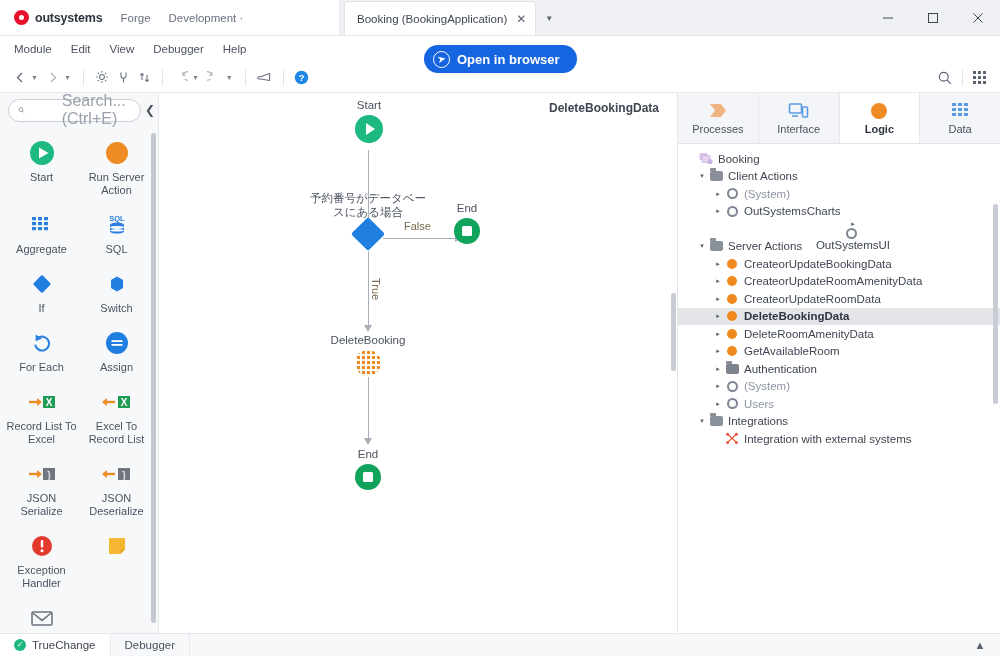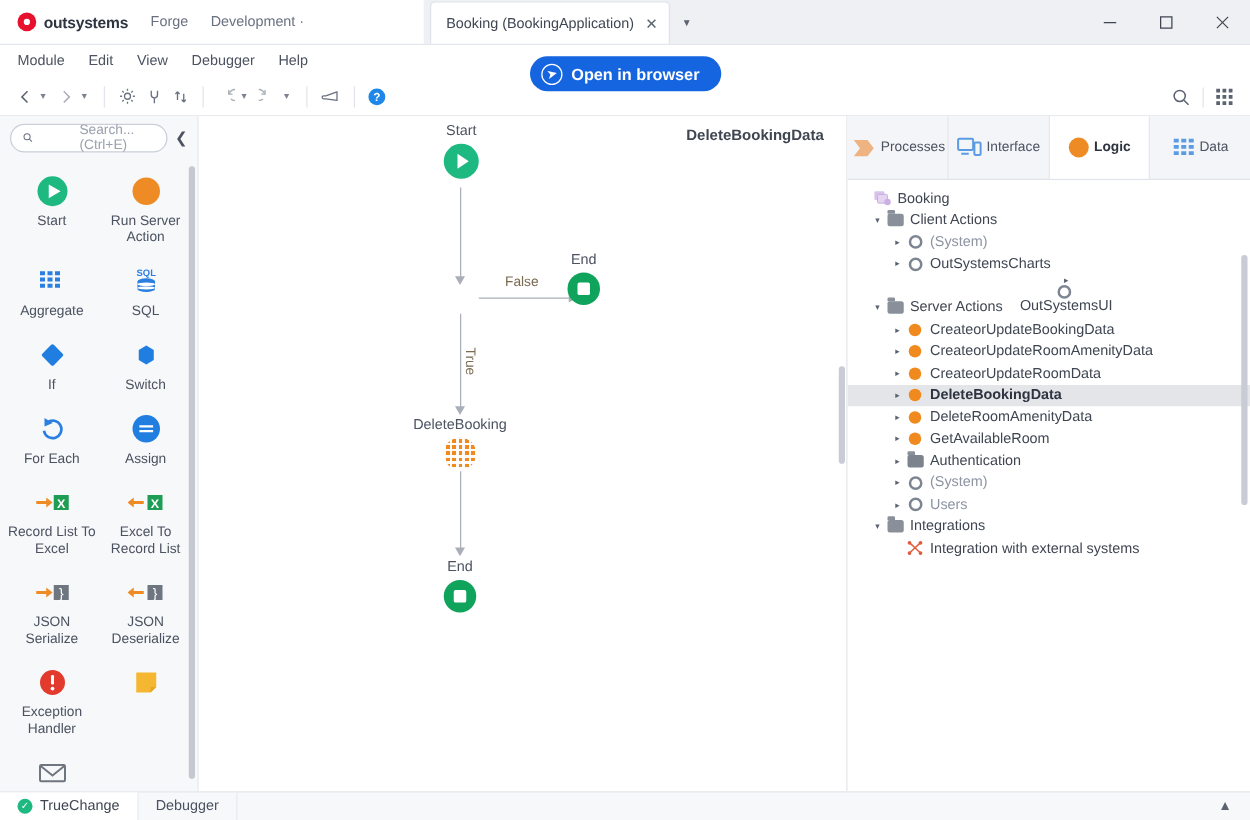--- a/index.html
+++ b/index.html
@@ -86,21 +86,21 @@
   
   .toolbox {
     position:absolute; left:0; top:93px; width:159px; height:540px;
     background:#f7f8fa; border-right:1px solid #e3e6eb; overflow:hidden;
   }
   .tb-search-row { display:flex; align-items:center; height:34px; padding:0 6px 0 8px; gap:4px; }
   .searchbox {
     flex:1; height:23px; border:1px solid #c9ced8; border-radius:12px; background:#ffffff;
     display:flex; align-items:center; gap:5px; padding:0 9px;
   }
-  .searchbox .ph { font-size:11px; color:#9aa1ad;margin-left:32px; }
+  .searchbox .ph { font-size:16px; color:#9aa1ad;margin-left:32px; }
   .collapse-chev { width:14px; text-align:center; color:#4b5260; font-size:12px; cursor:pointer; }
 
   .tool-grid {
     display:grid; grid-template-columns:1fr 1fr; padding:4px 4px 0 4px;
     row-gap:0px;
   }
   .tool {
     display:flex; flex-direction:column; align-items:center; justify-content:flex-start;
     padding:7px 2px 6px; cursor:pointer;
   }
@@ -163,21 +163,21 @@
     background:#c9ccd4; border-radius:3px;
   }
 
   
   .rightpanel {
     position:absolute; left:677px; top:93px; width:323px; height:540px;
     background:#ffffff; border-left:1px solid #e3e6eb;
   }
   .rp-tabs { display:flex; height:51px; border-bottom:1px solid #e0e3e9; background:#f4f5f8; }
   .rp-tab {
-    flex:1; display:flex; align-items:center; justify-content:center;
+    flex:1; display:flex; flex-direction:column; align-items:center; justify-content:center;
     gap:3px; font-size:11px; color:#4b5260; border-right:1px solid #e6e8ed; cursor:pointer;
   }
   .rp-tab:last-child { border-right:none; }
   .rp-tab.active { background:#ffffff; color:#2e3440; font-weight:bold; }
   .rp-tab-ico { height:19px; display:flex; align-items:center; justify-content:center; }
 
   .tree { padding:6px 0 0 0; font-size:11.5px; position:relative; height:489px; overflow:hidden; }
   .trow { display:flex; align-items:center; height:17.5px; padding-right:6px; white-space:nowrap; }
   .trow.selected { background:#e4e5e8; }
   .trow .tw { width:12px; display:flex; align-items:center; justify-content:center; font-size:7px; color:#5b6270; }
@@ -582,20 +582,24 @@
     <div class="node" style="left:180px; top:5px; width:60px;">
       <div class="node-lbl">Start</div>
       <div class="circ-start">
           <span class="tri"></span>
         </div>
     </div>
 
     <div class="arrow-v" style="left:209px; top:57px; height:74px;"></div>
     <div class="arrowhead-d" style="left:205px; top:128px;"></div>
 
+    <div class="node" style="left:149px; top:98px; width:120px;">
+      <div class="node-lbl wrap">予約番号がデータベースにある場合</div>
+      <div class="diamond"></div>
+    </div>
 
     <div class="arrow-h" style="left:224px; top:145px; width:74px;"></div>
     <div class="arrowhead-r" style="left:296px; top:141px;"></div>
     <div class="conn-lbl" style="left:245px; top:127px;">False</div>
 
     <div class="node" style="left:278px; top:108px; width:60px;">
       <div class="node-lbl">End</div>
       <div class="circ-end">
           <span class="sq"></span>
         </div>

